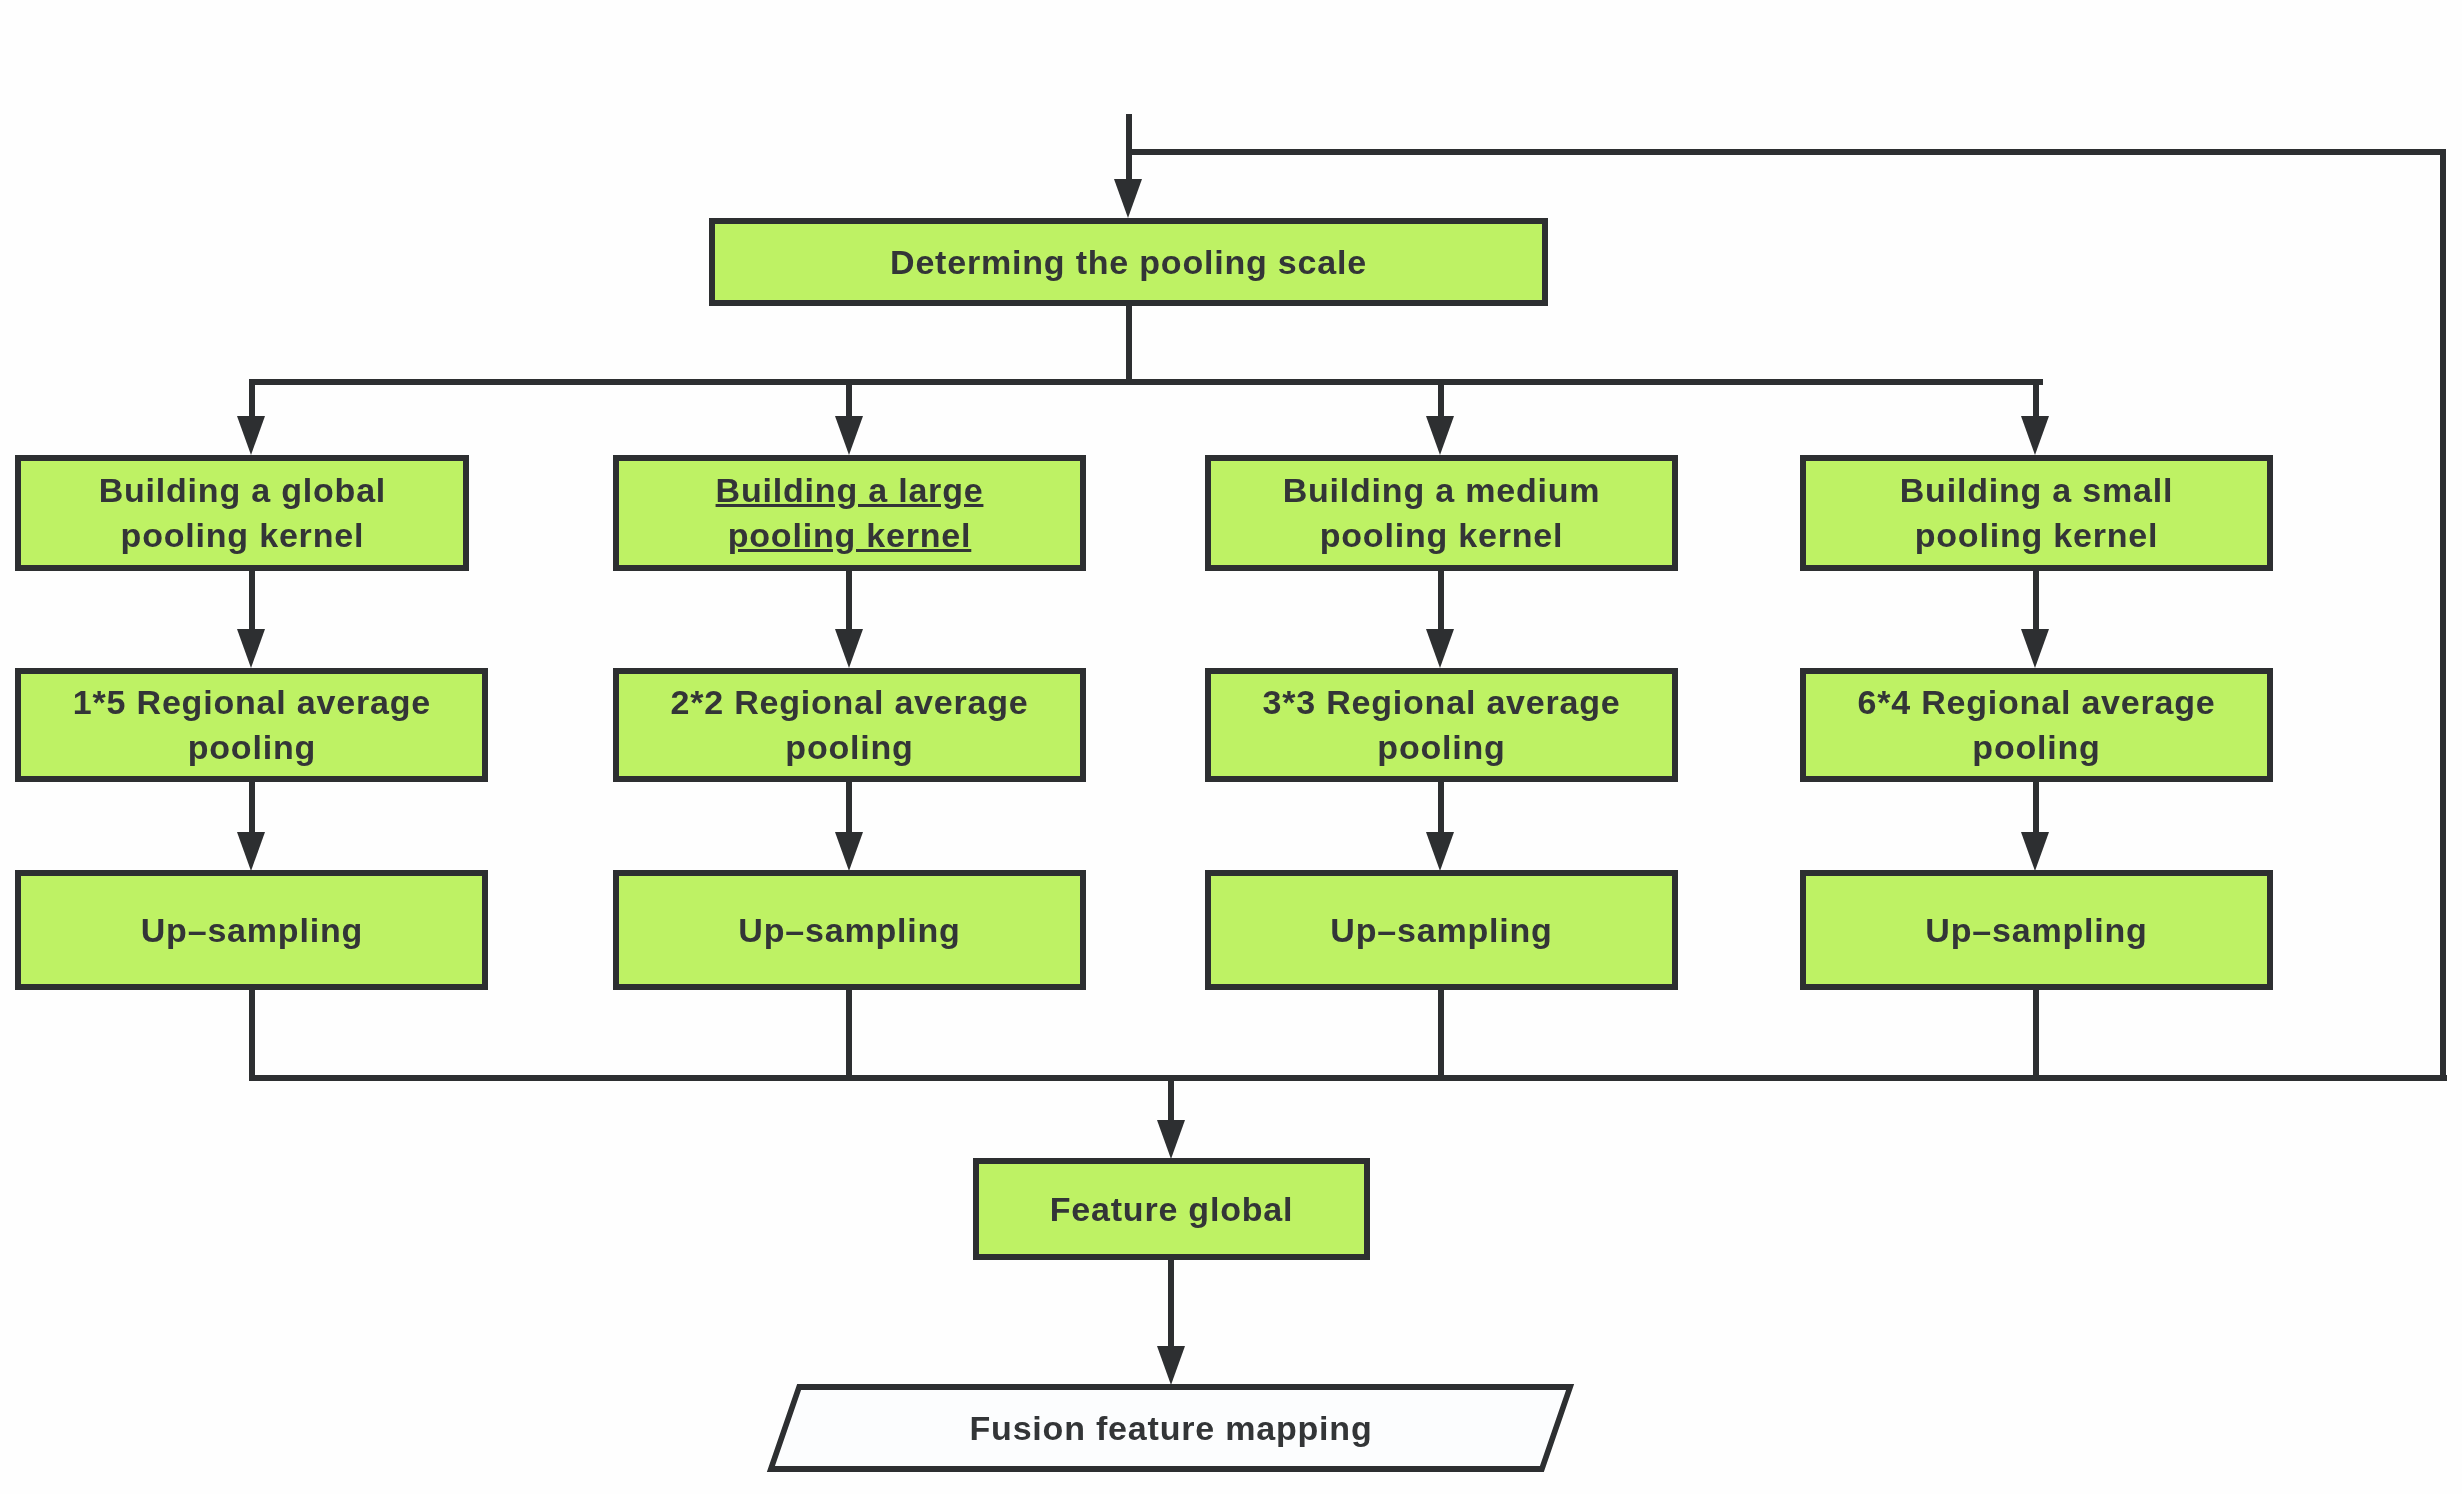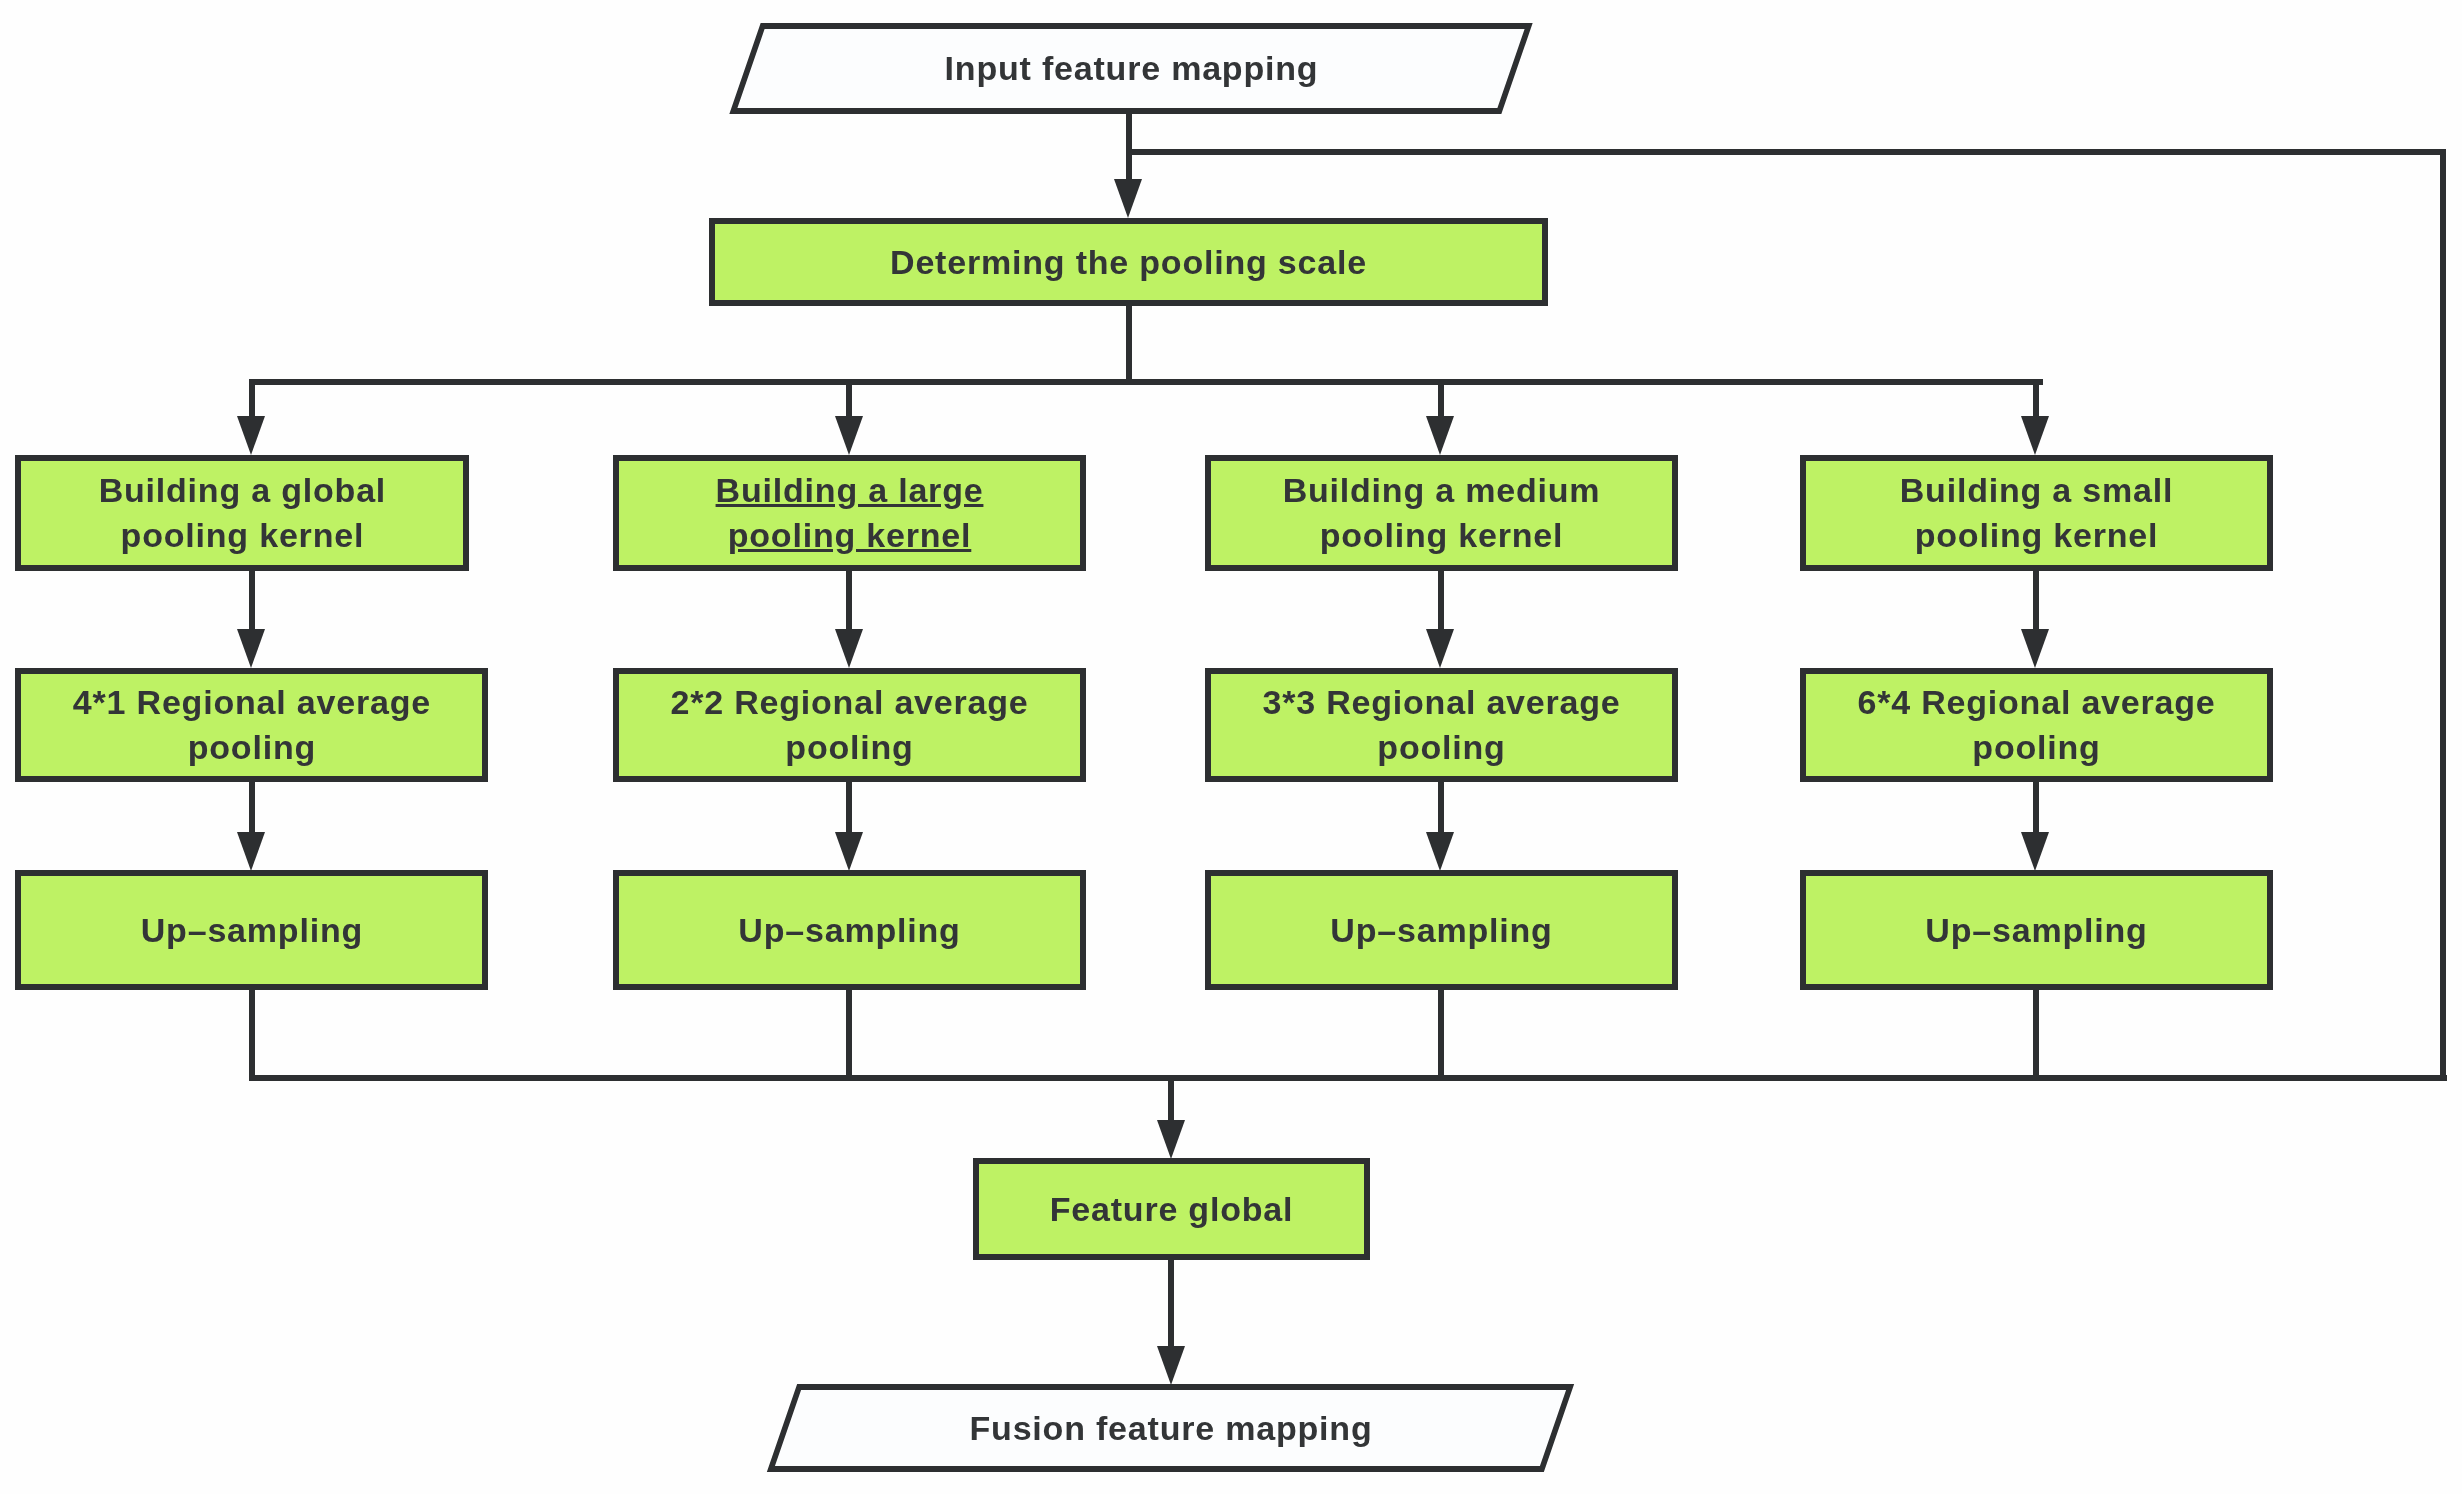--- a/index.html
+++ b/index.html
@@ -58,24 +58,20 @@
     border-left: 14.7px solid transparent;
     border-right: 14.7px solid transparent;
     border-top: 39px solid #2d2f31;
   }
 </style>
 </head>
 <body>
 
 <div id="diagram">
 
-  <div class="node para-node" style="left:730px; top:23px; width:803px; height:91px;">
-    <div class="para-bg"></div>
-    <span class="para-label">Input feature mapping</span>
-  </div>
 
   <div class="line" style="left:1126px; top:114px; width:6.2px; height:66px;"></div>
   <div class="arrowhead-down" style="left:1114px; top:179px;"></div>
 
   <div class="line" style="left:1126px; top:149px; width:1320px; height:6.2px;"></div>
   <div class="line" style="left:2440px; top:149px; width:6.2px; height:932px;"></div>
 
   <div class="node rect-node" style="left:709px; top:218px; width:839px; height:88px;">Determing the pooling scale</div>
 
   <div class="line" style="left:1126px; top:306px; width:6.2px; height:73px;"></div>
@@ -101,21 +97,21 @@
 
   <div class="line" style="left:249px;  top:571px; width:6.2px; height:60px;"></div>
   <div class="arrowhead-down" style="left:237px;  top:629px;"></div>
   <div class="line" style="left:846px; top:571px; width:6.2px; height:60px;"></div>
   <div class="arrowhead-down" style="left:835px; top:629px;"></div>
   <div class="line" style="left:1438px; top:571px; width:6.2px; height:60px;"></div>
   <div class="arrowhead-down" style="left:1426px; top:629px;"></div>
   <div class="line" style="left:2033px; top:571px; width:6.2px; height:60px;"></div>
   <div class="arrowhead-down" style="left:2021px; top:629px;"></div>
 
-  <div class="node rect-node" style="left:15.4px;   top:668px; width:473px; height:114px;">4*1 Regional average
+  <div class="node rect-node" style="left:15.4px;   top:668px; width:473px; height:114px;">1*5 Regional average
 pooling</div>
   <div class="node rect-node" style="left:613px;  top:668px; width:473px; height:114px;">2*2 Regional average
 pooling</div>
   <div class="node rect-node" style="left:1205px; top:668px; width:473px; height:114px;">3*3 Regional average
 pooling</div>
   <div class="node rect-node" style="left:1800px; top:668px; width:473px; height:114px;">6*4 Regional average
 pooling</div>
 
   <div class="line" style="left:249px;  top:782px; width:6.2px; height:51px;"></div>
   <div class="arrowhead-down" style="left:237px;  top:832px;"></div>

